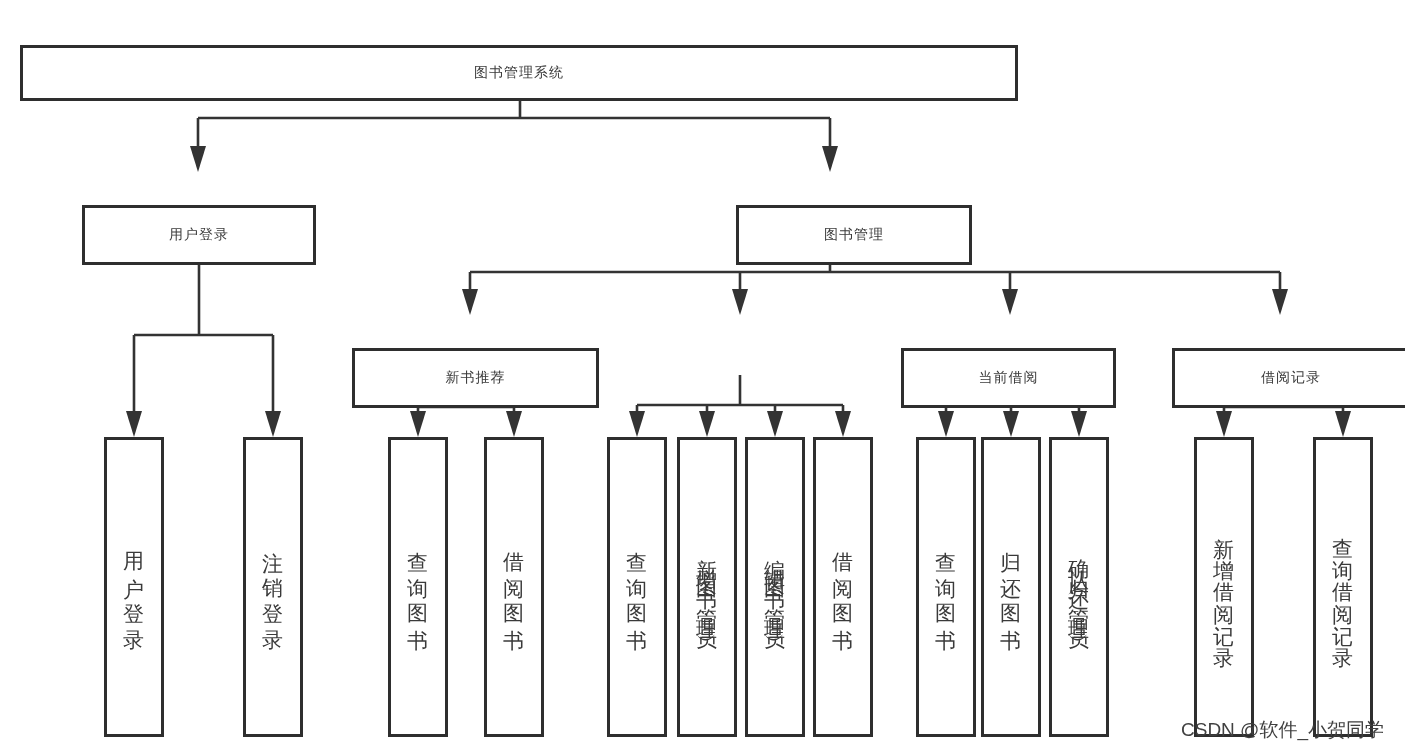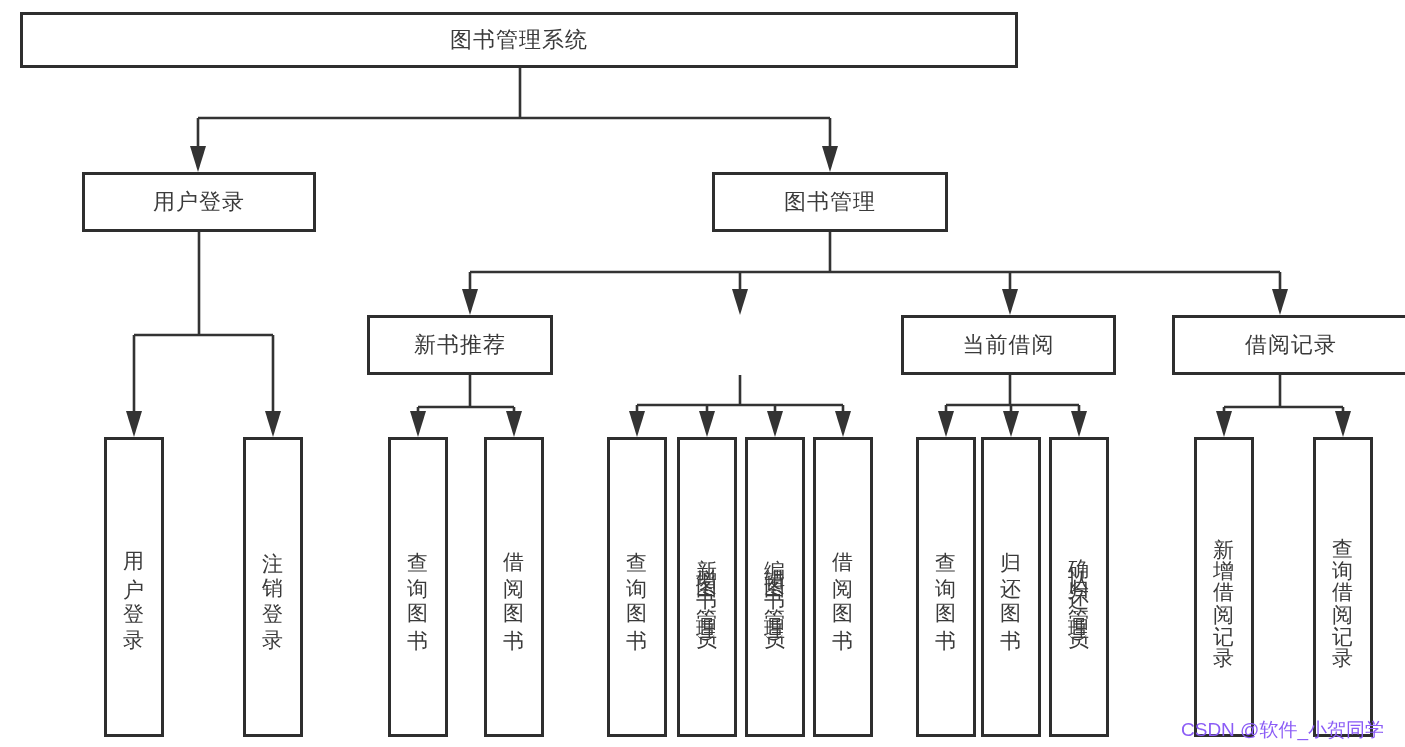--- a/index.html
+++ b/index.html
@@ -3,28 +3,28 @@
 <meta charset="utf-8">
 <style>
   html,body{margin:0;padding:0;background:#ffffff;}
   body{width:1405px;height:747px;position:relative;overflow:hidden;
        font-family:"Liberation Sans","DejaVu Sans",sans-serif;}
   #canvas{position:absolute;inset:0;width:1405px;height:747px;}
   svg.connectors{position:absolute;left:0;top:0;z-index:1;}
   .node{position:absolute;border:3px solid #2e2e2e;background:#ffffff;
         display:flex;align-items:center;justify-content:center;
         color:#3a3a3a;box-sizing:border-box;z-index:2;}
-  .node.h{font-size:22px;letter-spacing:1px;}
+  .node.h{font-size:14px;letter-spacing:1px;margin-top:33px;}
   .node.v{font-size:21px;}
   .node.v span{writing-mode:vertical-rl;text-orientation:mixed;line-height:1;}
   .node.v.wide span{letter-spacing:26px;}
   .node.v.mid span{letter-spacing:22px;}
   .node.v.tight span{letter-spacing:10px;}
   .watermark{position:absolute;left:1181px;top:717px;z-index:3;
-             font-size:19px;color:#8b5cf6;white-space:nowrap;}
+             font-size:19px;color:#404040;white-space:nowrap;}
 </style>
 </head>
 <body>
 
 <div id="canvas">
 
   <svg class="connectors" width="1405" height="747" viewBox="0 0 1405 747">
 
     <path d="M520 68 V118 M198 118 H830 M198 118 V148 M830 118 V148
              M199 232 V335 M134 335 H273 M134 335 V413 M273 335 V413
@@ -56,25 +56,25 @@
     </g>
   </svg>
 
   <div class="node h" style="left:20px;top:12px;width:998px;height:56px">
     <span>图书管理系统</span>
   </div>
 
   <div class="node h" style="left:82px;top:172px;width:234px;height:60px">
     <span>用户登录</span>
   </div>
-  <div class="node h" style="left:712px;top:172px;width:236px;height:60px">
+  <div class="node h" style="left:736px;top:172px;width:236px;height:60px">
     <span>图书管理</span>
   </div>
 
-  <div class="node h" style="left:367px;top:315px;width:186px;height:60px">
+  <div class="node h" style="left:352px;top:315px;width:247px;height:60px">
     <span>新书推荐</span>
   </div>
   <div class="node h" style="left:901px;top:315px;width:215px;height:60px">
     <span>当前借阅</span>
   </div>
   <div class="node h" style="left:1172px;top:315px;width:238px;height:60px">
     <span>借阅记录</span>
   </div>
 
   <div class="node v wide" style="left:104px;top:437px;width:60px;height:300px">

